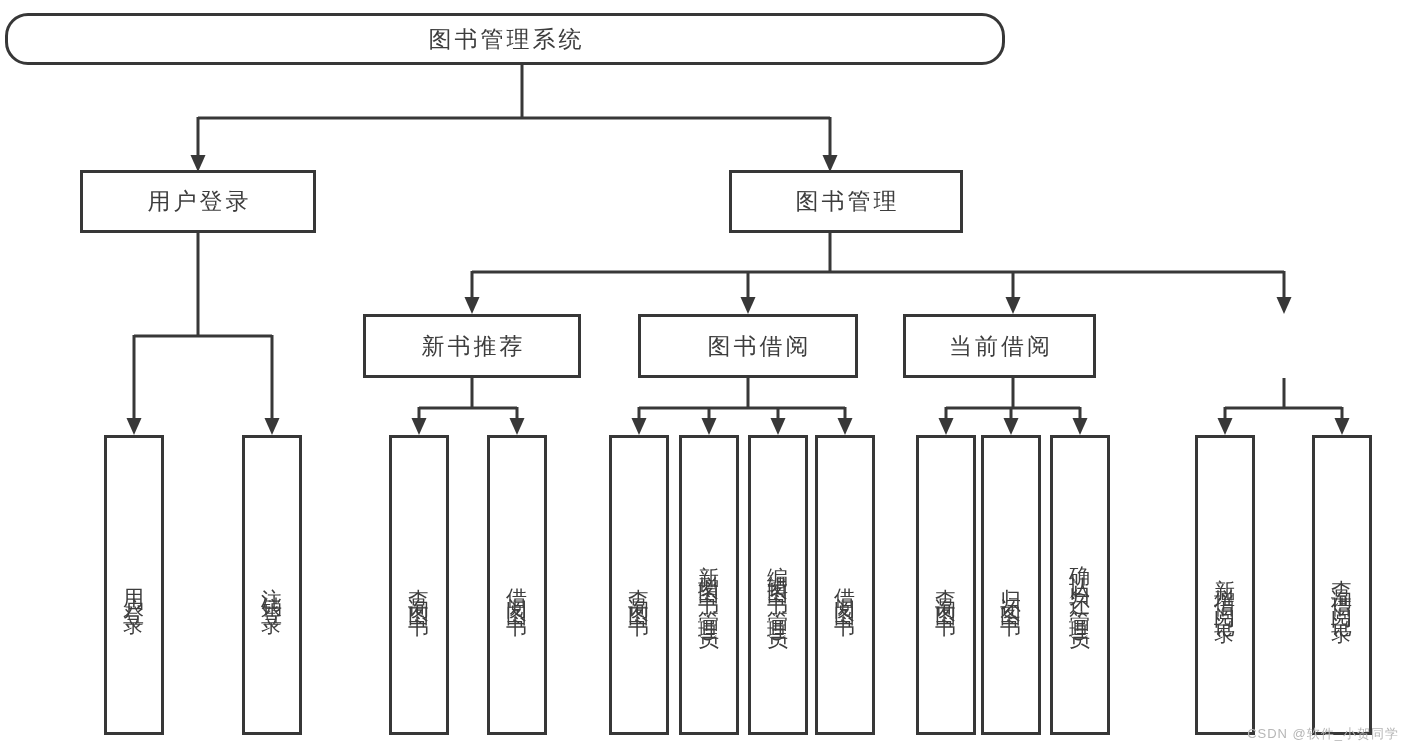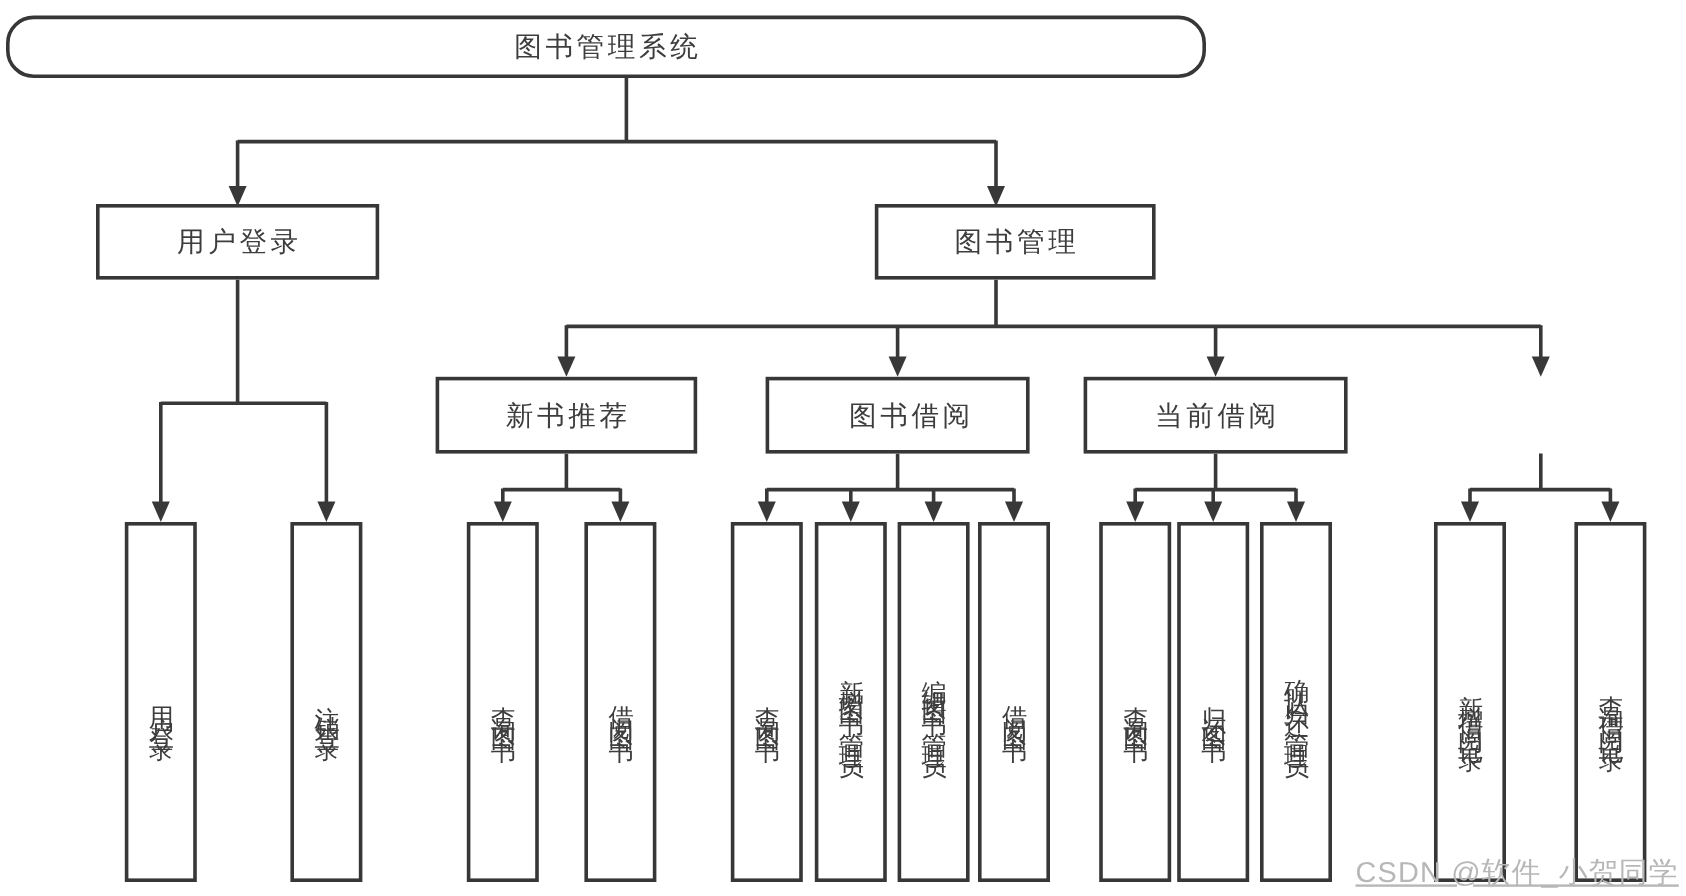--- a/index.html
+++ b/index.html
@@ -44,26 +44,25 @@
     text-orientation: mixed;
     font-size: 21px;
     letter-spacing: 9px;
     line-height: 1;
     transform: translateY(4.5px); 
   }
   .watermark {
     position: absolute;
     right: 6px;
     bottom: 4px;
-    font-size: 24px;
+    font-size: 13px;
     color: #b7b7b7;
     letter-spacing: 1px;
     z-index: 5;
     white-space: nowrap;
-    text-decoration: underline;
   }
 </style>
 </head>
 <body>
 
 <div class="stage">
 
   <svg class="connectors" viewBox="0 0 1405 747">
     <g>
       <path d="M522,65 V118 M198,118 H830 M198,117 V156 M830,117 V156"></path>
@@ -107,21 +106,21 @@
   <div class="node h" style="left:713px; top:170px; width:234px; height:63px;margin-left:16px;">
     <span>图书管理</span>
   </div>
 
   <div class="node h" style="left:363px; top:314px; width:218px; height:64px;text-align:center;">
     <span>新书推荐</span>
   </div>
   <div class="node h" style="left:638px; top:314px; width:220px; height:64px;padding-left:20px;">
     <span>图书借阅</span>
   </div>
-  <div class="node h" style="left:903px; top:314px; width:220px; height:64px;">
+  <div class="node h" style="left:903px; top:314px; width:193px; height:64px;">
     <span>当前借阅</span>
   </div>
 
   <div class="node v" style="left:104px; top:435px; width:60px; height:300px;">
     <span>用户登录</span>
   </div>
   <div class="node v" style="left:242px; top:435px; width:60px; height:300px;">
     <span>注销登录</span>
   </div>
 

